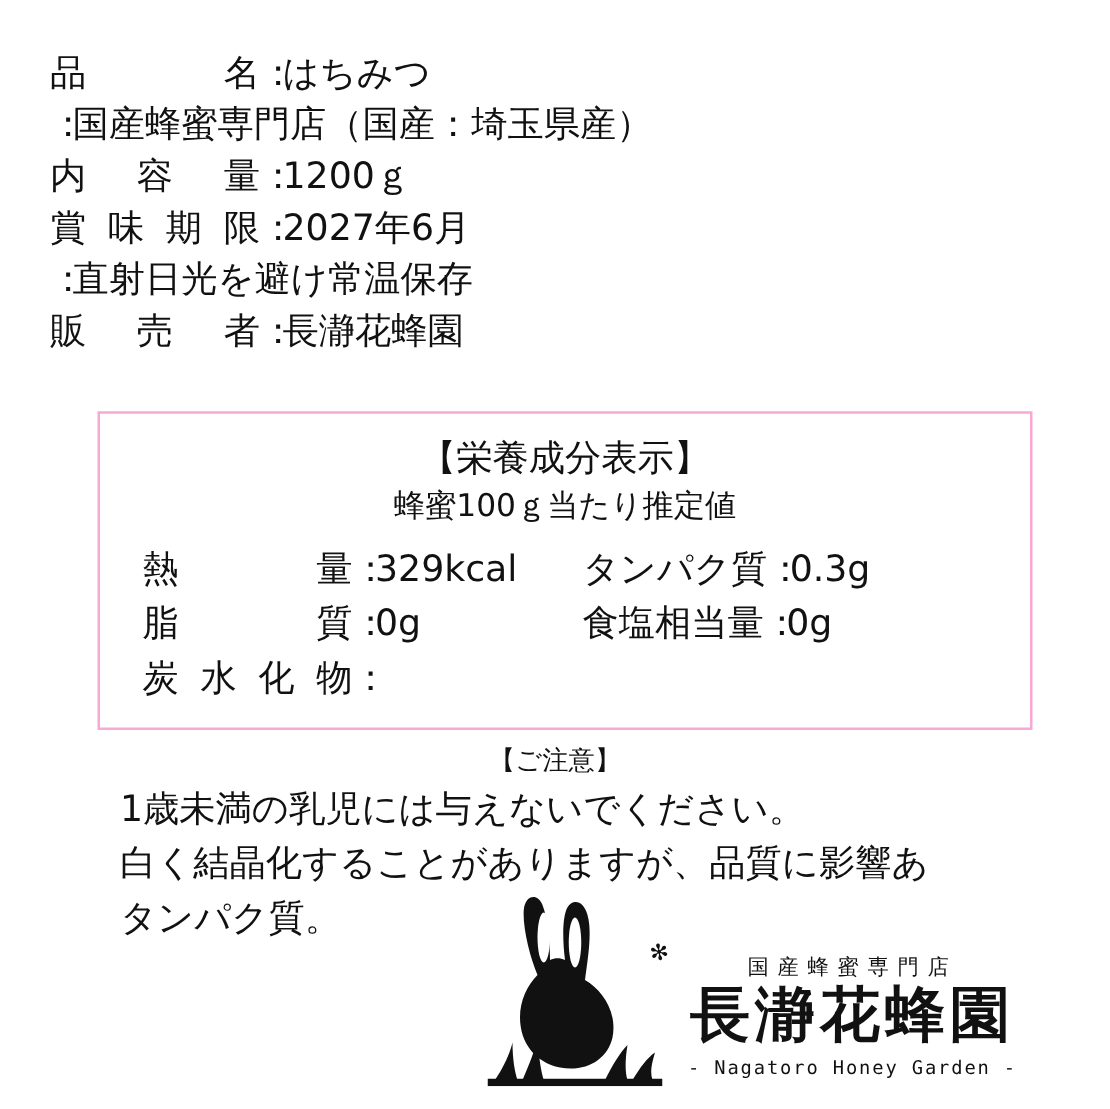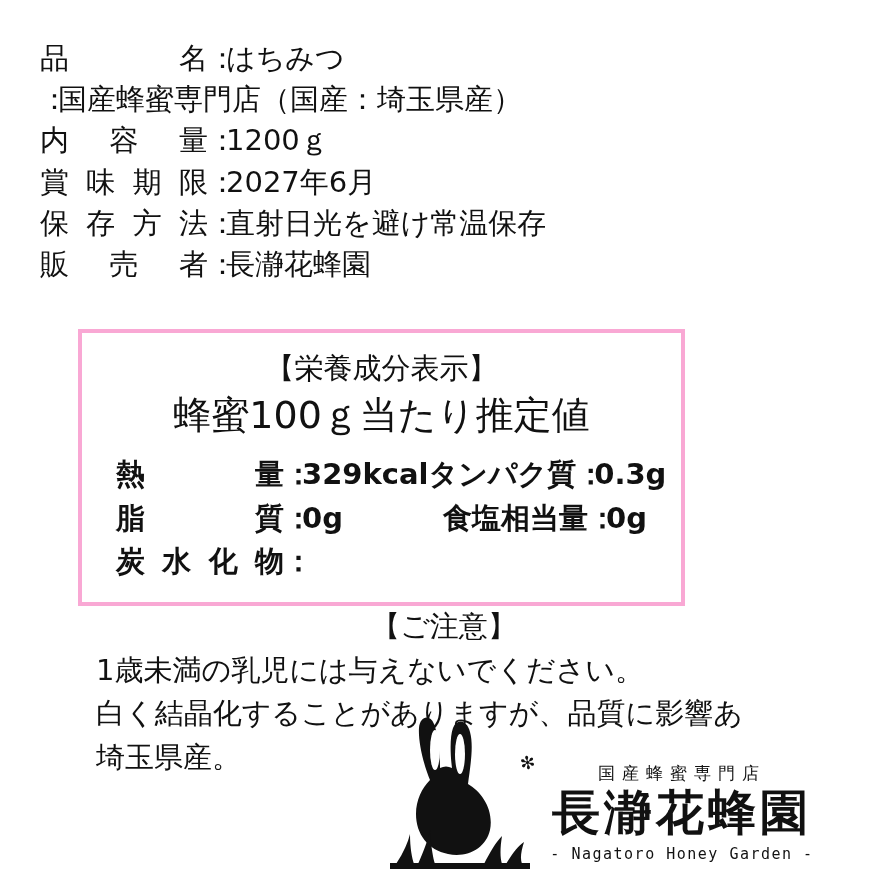--- a/index.html
+++ b/index.html
@@ -45,50 +45,49 @@
     width: 18px;
     text-align: center;
   }
   .spec-val {
     display: inline-block;
   }
 
   
   .nutrition-box {
     margin: 44px 0 0 38px;
-    width: 607px;
+    width: 748px;
     box-sizing: border-box;
-    border: 4px solid #f9a8d4;
+    border: 2px solid #f9a8d4;
     padding: 16px 0 18px 0;
   }
   .nutrition-title {
     text-align: center;
     font-size: 29px;
     line-height: 1.35;
   }
   .nutrition-sub {
     text-align: center;
-    font-size: 38px;
+    font-size: 25px;
     line-height: 1.35;
     margin-top: 2px;
   }
   .nutrition-grid {
     margin-top: 12px;
     padding: 0 34px 0 34px;
   }
   .nut-row {
     display: flex;
     font-size: 29px;
     line-height: 1.5;
     white-space: nowrap;
   }
   .nut-cell {
     display: flex;
     align-items: flex-start;
-    font-weight: bold;
   }
   .nut-cell.left {
     width: 352px;
   }
   .nut-key-wide {
     display: inline-block;
     width: 168px;
     text-align: justify;
     text-align-last: justify;
     -moz-text-align-last: justify;
@@ -99,21 +98,22 @@
   }
   .nut-sep {
     display: inline-block;
     width: 18px;
     text-align: center;
   }
 
   
   .caution-title {
     text-align: center;
-    font-size: 29px;
+    font-size: 21px;
+    margin-top: 10px;
     line-height: 1.4;
   }
   .caution-body {
     font-size: 29px;
     line-height: 1.5;
     margin: 2px 0 0 38px;
     width: 790px;
   }
   .caution-line {
     white-space: nowrap;
@@ -193,21 +193,20 @@
       <span class="spec-val">1200ｇ</span>
     </div>
 
     <div class="spec-row">
       <span class="spec-key">賞味期限</span>
       <span class="spec-sep">：</span>
       <span class="spec-val">2027年6月</span>
     </div>
 
     <div class="spec-row">
-      <span class="spec-key">保存方法</span>
       <span class="spec-sep">：</span>
       <span class="spec-val">直射日光を避け常温保存</span>
     </div>
 
     <div class="spec-row">
       <span class="spec-key">販 売 者</span>
       <span class="spec-sep">：</span>
       <span class="spec-val">長瀞花蜂園</span>
     </div>
 
@@ -252,21 +251,21 @@
         </span>
       </div>
 
     </div>
   </div>
 
   <div class="caution-title">【ご注意】</div>
   <div class="caution-body">
     <div class="caution-line">1歳未満の乳児には与えないでください。</div>
     <div class="caution-line">白く結晶化することがありますが、品質に影響あ</div>
-    <div class="caution-line">埼玉県産。</div>
+    <div class="caution-line">タンパク質。</div>
   </div>
 
   <div class="logo-area">
 
     <svg class="rabbit" viewBox="0 0 140 155">
       <path fill="#111111" d="M44 10 C40 0 30 2 29 14 C28 28 34 52 40 66 C32 74 26 86 26 100 C26 120 38 136 58 140 C78 144 96 134 100 116 C104 96 92 78 78 70 C80 54 84 32 80 18 C77 6 67 4 63 14 C60 22 60 38 62 54 C58 52 54 52 50 54 C50 38 48 20 44 10 Z"></path>
       <ellipse cx="45" cy="36" rx="5" ry="20" fill="#ffffff"></ellipse>
       <ellipse cx="70" cy="40" rx="5" ry="20" fill="#ffffff"></ellipse>
       <path fill="#111111" d="M6 150 C14 138 18 128 20 120 C20 134 22 144 24 150 Z M28 150 C34 136 38 126 40 116 C41 132 43 144 45 150 Z M94 150 C100 138 106 128 112 122 C110 134 110 144 112 150 Z M116 150 C122 140 128 132 134 128 C131 138 130 144 132 150 Z"></path>
       <rect x="0" y="149" width="140" height="6" fill="#111111"></rect>

